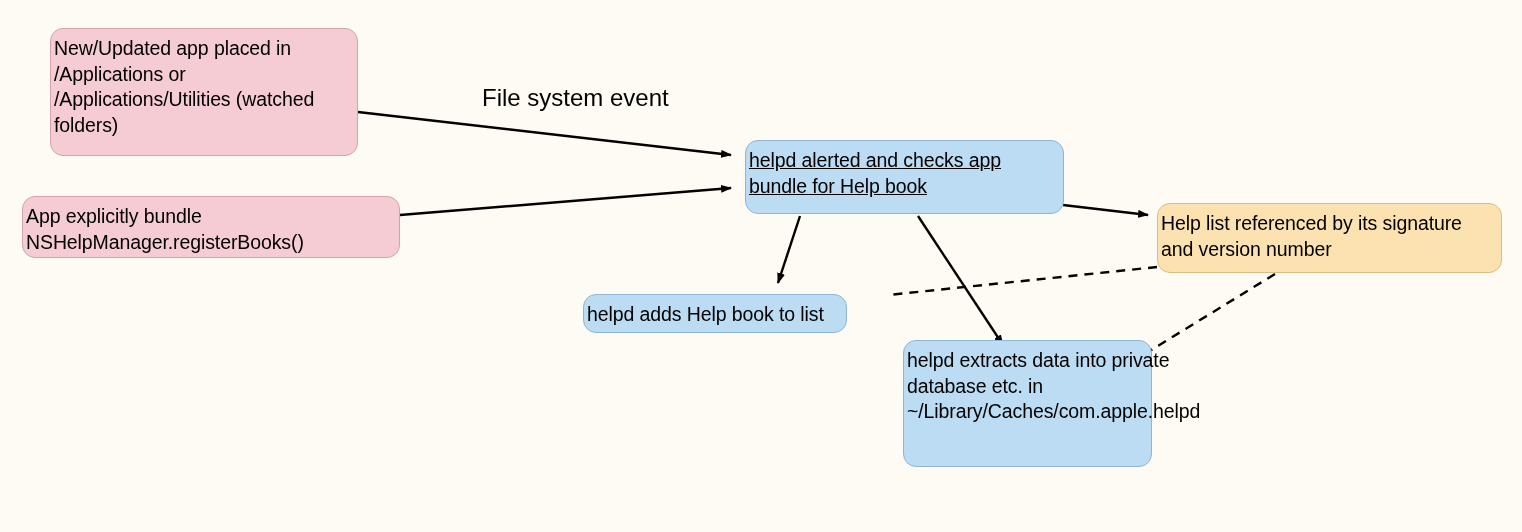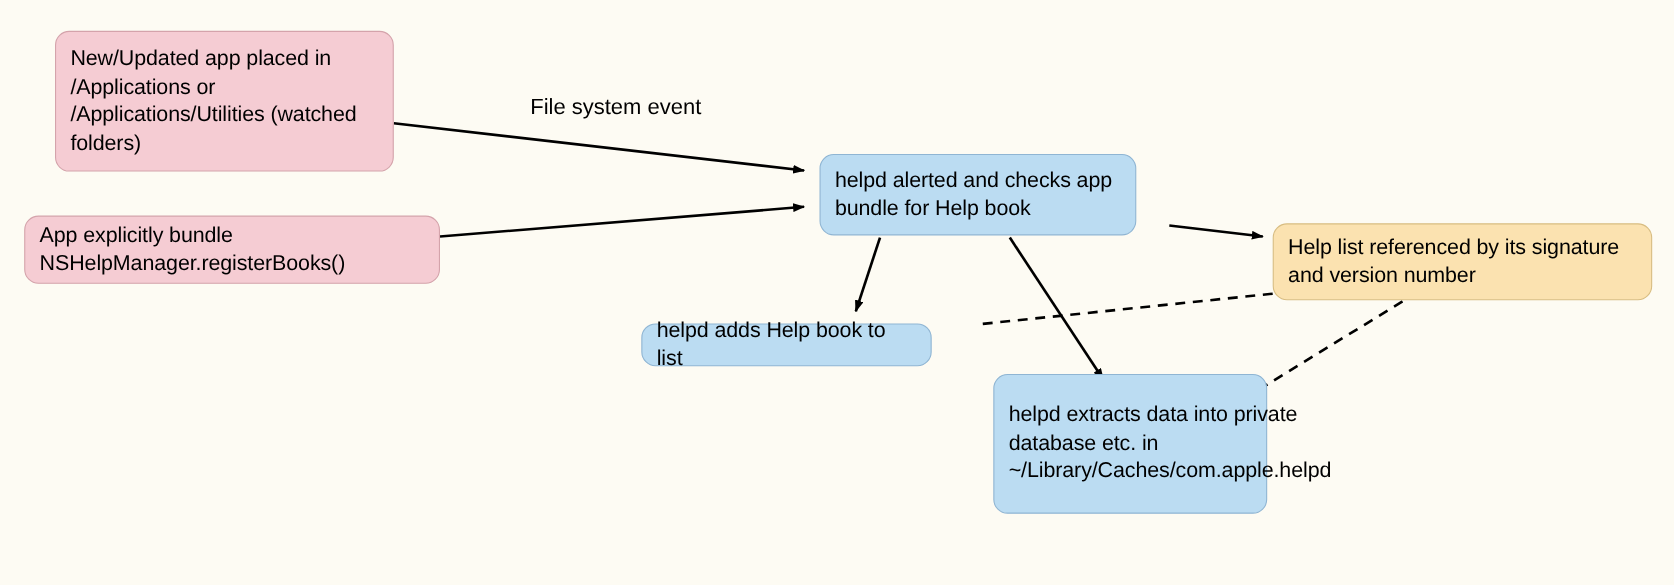--- a/index.html
+++ b/index.html
@@ -27,22 +27,22 @@
     width: 1522px;
     height: 532px;
     overflow: visible;
   }
   .node {
     position: absolute;
     box-sizing: border-box;
     border-radius: 13px;
     border: 1px solid #b9aaa6;
     display: flex;
-    align-items: center;
-    padding: 7px 13px;
+    align-items: flex-start;
+    padding: 7px 3px;
     font-size: 19.5px;
     line-height: 25.5px;
     color: #000000;
     letter-spacing: -0.1px;
     white-space: pre-line;
     z-index: 2;
   }
   .node-pink {
     background: #f5ccd3;
     border-color: #d4a3ab;
@@ -50,30 +50,30 @@
   .node-blue {
     background: #bbdcf2;
     border-color: #8fb5d3;
   }
   .node-yellow {
     background: #fbe2b0;
     border-color: #d8bd82;
   }
   .edge-label {
     position: absolute;
-    font-size: 20px;
+    font-size: 24px;
     line-height: 24px;
     color: #000;
     white-space: nowrap;
     z-index: 2;
   }
   
   #node-new-app      { left: 50px;   top: 28px;  width: 308px; height: 128px; }
   #node-explicit     { left: 22px;   top: 196px; width: 378px; height: 62px; }
-  #node-helpd-alert  { left: 745px;  top: 140px; width: 288px; height: 74px; }
+  #node-helpd-alert  { left: 745px;  top: 140px; width: 319px; height: 74px; text-decoration: underline; }
   #node-help-ref     { left: 1157px; top: 203px; width: 345px; height: 70px; }
   #node-adds-list    { left: 583px;  top: 294px; width: 264px; height: 39px; }
   #node-extracts     { left: 903px;  top: 340px; width: 249px; height: 127px; }
   #label-fs-event    { left: 482px;  top: 86px; }
 </style>
 </head>
 <body>
 
 <div id="canvas">
 

